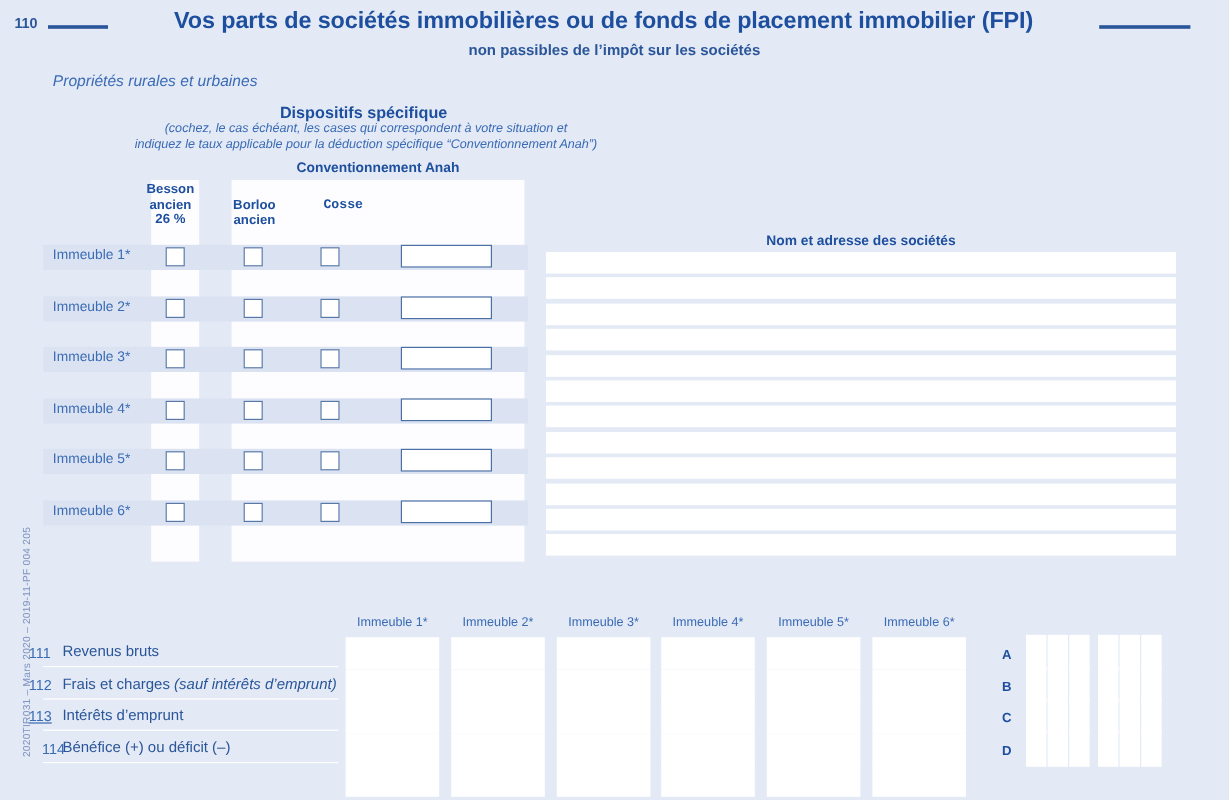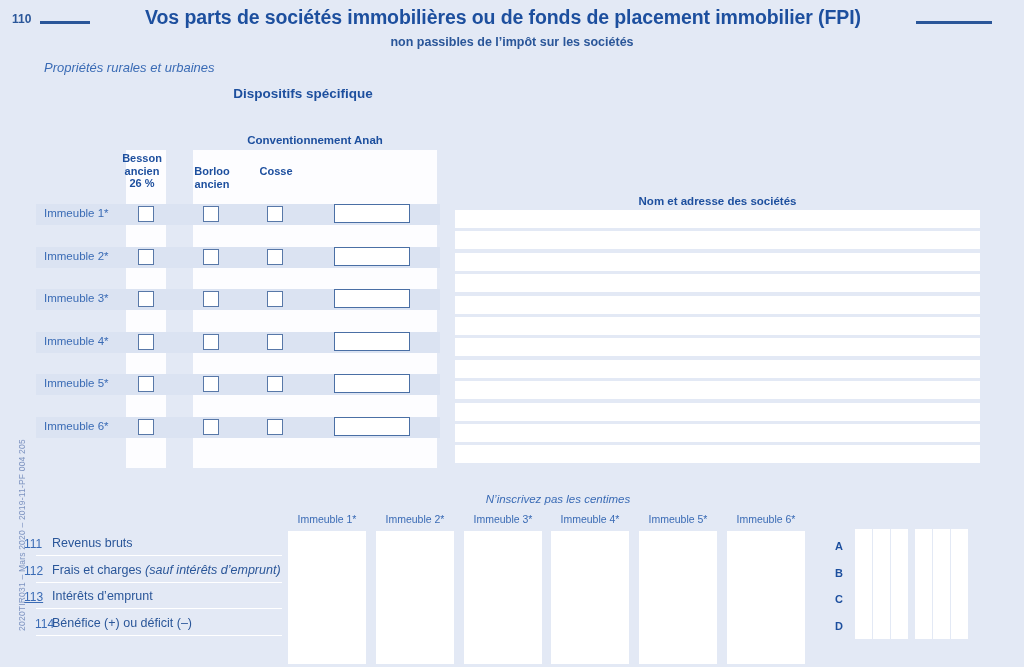--- a/index.html
+++ b/index.html
@@ -65,21 +65,21 @@
   #panel-besson { left: 126px; top: 150px; width: 40px; height: 318px; }
   #panel-anah   { left: 193px; top: 150px; width: 244px; height: 318px; }
 
   
   .colhdr {
     position: absolute; text-align: center;
     font-size: 11px; font-weight: 700; line-height: 12.5px; color: #1d4f9e;
   }
   #ch-besson { left: 108px; top: 152px; width: 68px; }
   #ch-borloo { left: 186px; top: 165px; width: 52px; }
-  #ch-cosse  { left: 248px; top: 165px; width: 56px; }
+  #ch-cosse  { left: 258px; top: 165px; width: 56px; font-family: Liberation Mono, monospace; }
   #ch-taux   { left: 326px; top: 165px; width: 92px; }
 
   #ch-nomadr {
     position: absolute; left: 455px; top: 195px; width: 525px;
     text-align: center; font-size: 11.5px; font-weight: 700; color: #1d4f9e;
   }
 
   
   .imm-band {
     position: absolute; left: 36px; width: 404px; height: 21px;
@@ -154,20 +154,24 @@
 
   <div class="hdr-num">110</div>
   <div class="hdr-rule-left"></div>
   <div class="hdr-title">Vos parts de sociétés immobilières ou de fonds de placement immobilier (FPI)</div>
   <div class="hdr-rule-right"></div>
   <div class="hdr-sub">non passibles de l’impôt sur les sociétés</div>
 
   <div class="sec-propr">Propriétés rurales et urbaines</div>
 
   <div class="disp-title">Dispositifs spécifique</div>
+  <div class="disp-note">
+    <div>(cochez, le cas échéant, les cases qui correspondent à votre situation et</div>
+    <div>indiquez le taux applicable pour la déduction spécifique “Conventionnement Anah”)</div>
+  </div>
   <div class="anah-title">Conventionnement Anah</div>
 
   <div class="panel" id="panel-besson"></div>
   <div class="panel" id="panel-anah"></div>
 
   <div class="colhdr" id="ch-besson">
     <div>Besson</div>
     <div>ancien</div>
     <div>26 %</div>
   </div>
@@ -225,21 +229,20 @@
       <div class="na-row" style="top: 295.6px;"></div>
       <div class="na-row" style="top: 317px;"></div>
       <div class="na-row" style="top: 338.4px;"></div>
       <div class="na-row" style="top: 359.8px;"></div>
       <div class="na-row" style="top: 381.2px;"></div>
       <div class="na-row" style="top: 402.6px;"></div>
       <div class="na-row" style="top: 424px;"></div>
       <div class="na-row" style="top: 445.4px;"></div>
     </div>
 
-  <div class="centimes">N’inscrivez pas les centimes</div>
   <div id="lower-colheaders">
       <div class="low-colhdr" style="left: 283px;">Immeuble 1*</div>
       <div class="low-colhdr" style="left: 371px;">Immeuble 2*</div>
       <div class="low-colhdr" style="left: 459px;">Immeuble 3*</div>
       <div class="low-colhdr" style="left: 546px;">Immeuble 4*</div>
       <div class="low-colhdr" style="left: 634px;">Immeuble 5*</div>
       <div class="low-colhdr" style="left: 722px;">Immeuble 6*</div>
     </div>
   <div id="lower-rows">
       <div class="low-num" style="top: 537px;">111</div>

